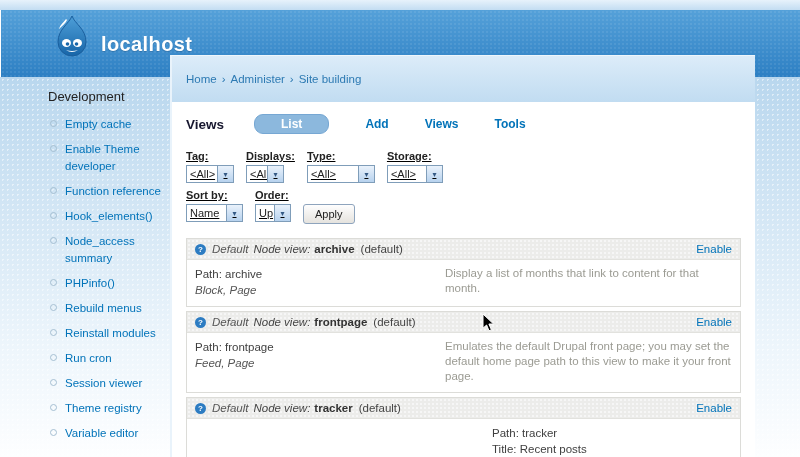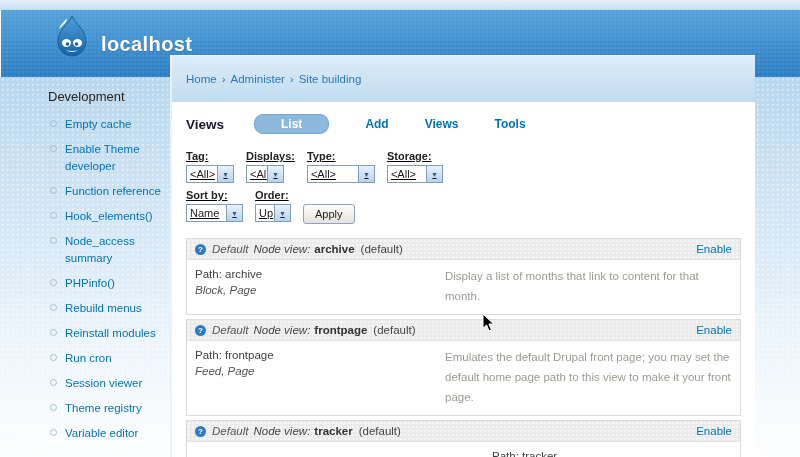--- a/index.html
+++ b/index.html
@@ -82,21 +82,21 @@
              margin-right:6px;flex:0 0 auto;cursor:pointer;}
   .vr-badge{font-style:italic;color:#555;margin-right:5px;}
   .vr-kind{margin-right:4px;font-style:italic;}
   .vr-name{font-weight:bold;color:#333;margin-right:6px;}
   .vr-status{color:#444;}
   .vr-action{margin-left:auto;color:#0273b9;font-size:11.5px;text-decoration:none;cursor:pointer;}
   .view-row-body{display:flex;padding:6px 8px 8px;font-size:11.5px;justify-content:flex-end;}
   .vr-details{width:240px;flex:0 0 auto;color:#3f3f3f;line-height:16px;}
   .dline{white-space:nowrap;}
   .dline.italic{font-style:italic;color:#555;}
-  .vr-desc{flex:1;color:#9b9b93;line-height:20px;padding-left:10px;}
+  .vr-desc{flex:1;color:#9b9b93;line-height:15px;padding-left:10px;}
 
   .cursor{position:absolute;left:482px;top:313px;width:12px;height:19px;}
 </style>
 </head>
 <body>
 
 <div class="screen">
 
   <div class="top-strip"></div>
 

